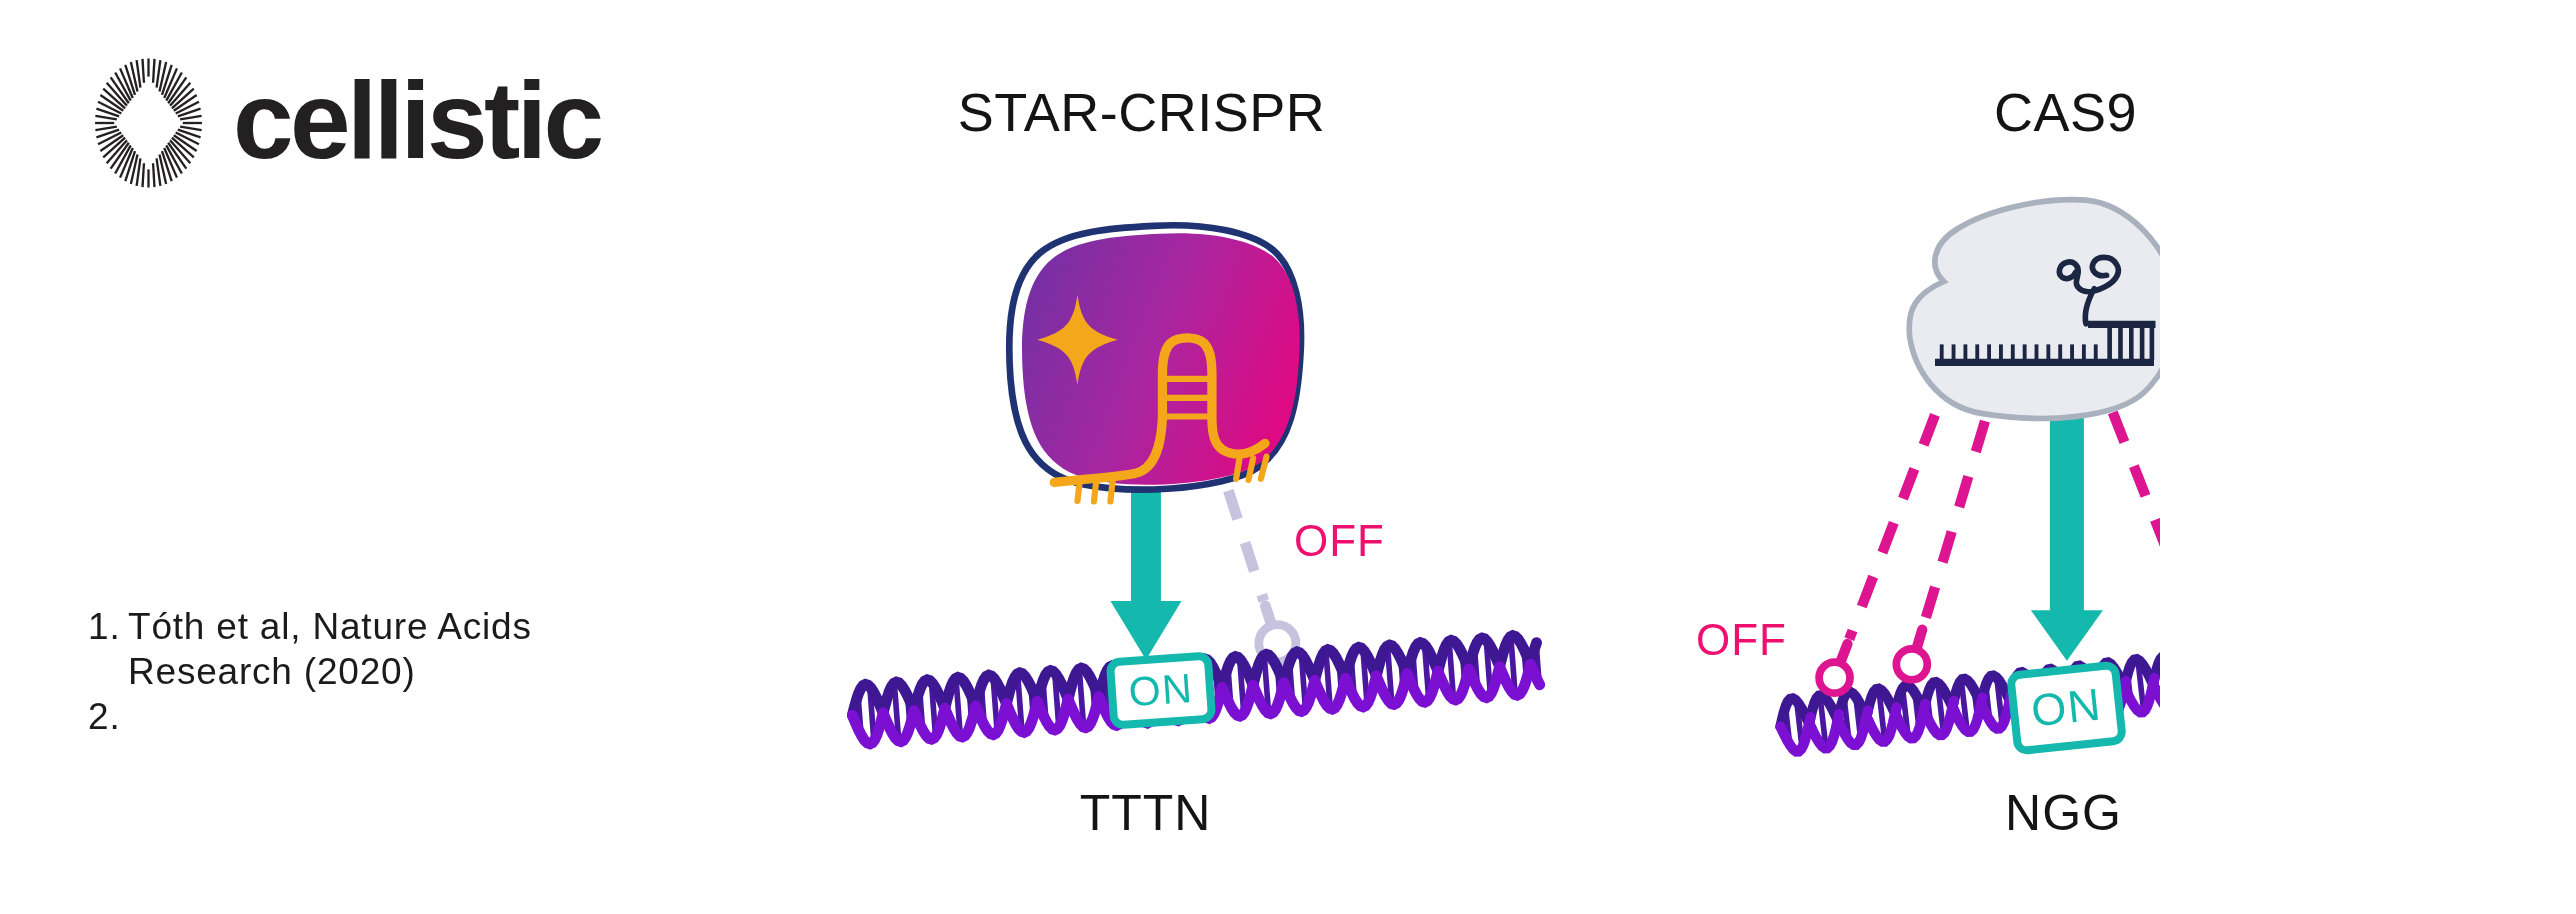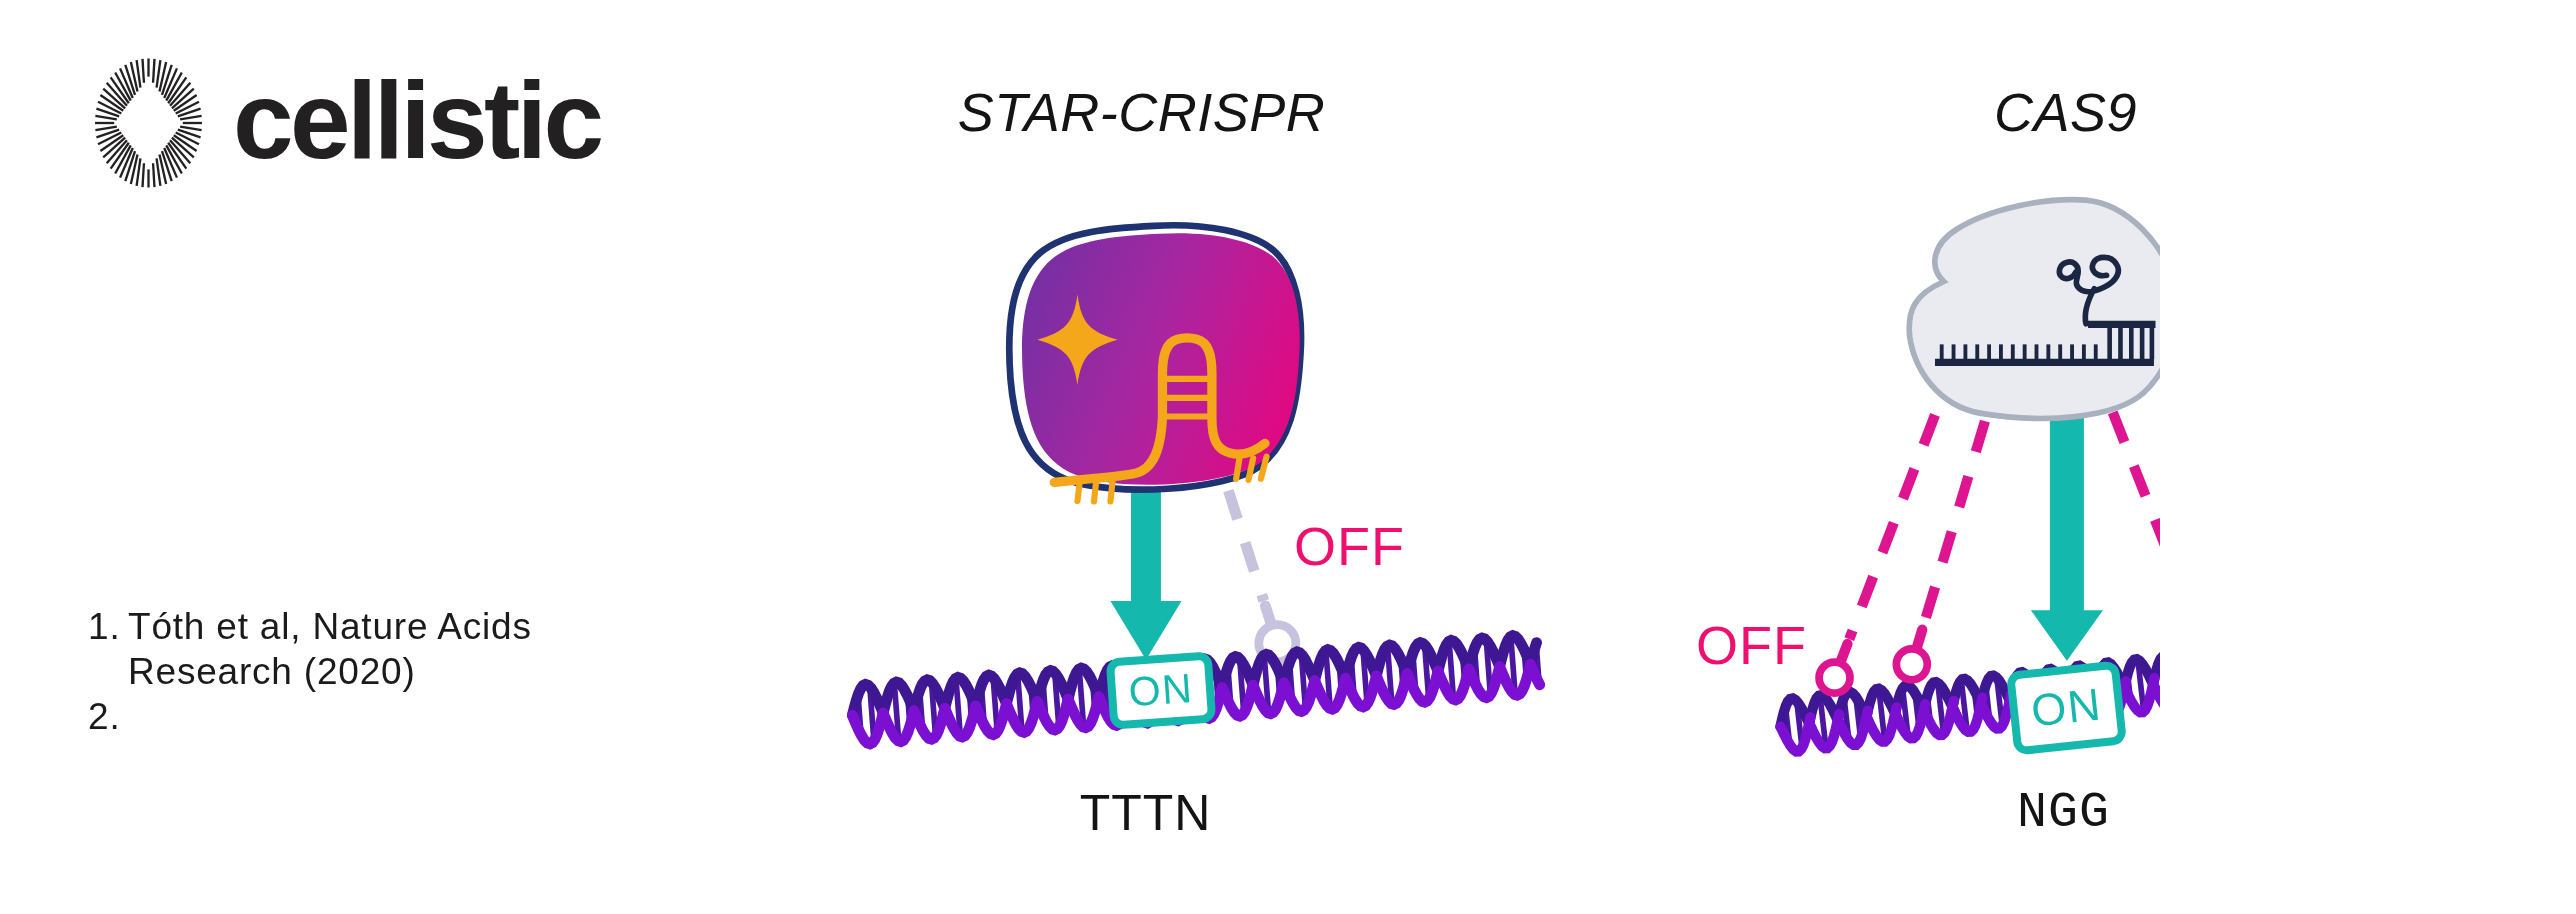--- a/index.html
+++ b/index.html
@@ -13,42 +13,42 @@
   html,body{margin:0;padding:0;background:var(--bg);}
   .stage{position:relative;width:2160px;height:915px;overflow:hidden;background:var(--bg);
          font-family:"Liberation Sans","DejaVu Sans",sans-serif;}
   .stage svg{position:absolute;display:block;}
   
   #logo-burst{left:88px;top:54px;width:121px;height:138px;}
   .brand{position:absolute;left:233px;top:66px;font-size:109px;line-height:1;
          font-weight:bold;letter-spacing:-3.6px;color:var(--ink);}
   
   .title{position:absolute;top:83px;width:515px;text-align:center;font-size:54px;
-         line-height:1.1;color:var(--title);letter-spacing:0.5px;font-style:italic;}
+         line-height:1.1;color:var(--title);letter-spacing:0.5px;}
   .t-left{left:884px;}
   .t-right{left:1808px;}
   
   .svg-left{left:824px;top:196px;width:747px;height:577px;}
   .svg-right{left:1752px;top:196px;width:773px;height:577px;}
   
-  .off{position:absolute;font-size:54px;line-height:1;color:var(--pink);letter-spacing:1px;}
+  .off{position:absolute;font-size:44px;line-height:1;color:var(--pink);letter-spacing:1px;}
   .off-left-panel{left:1294px;top:519px;}
   .off-mid{left:1696px;top:618px;}
   .off-right{left:2343px;top:591px;}
   
   .badge{position:absolute;background:#fff;border:8.8px solid var(--teal);border-radius:13.4px;
          display:flex;align-items:center;justify-content:center;color:var(--teal);
          z-index:5;box-sizing:border-box;}
   .badge-left{left:1108px;top:655px;width:106px;height:71px;font-size:41px;transform:rotate(-4deg);letter-spacing:1.5px;}
   .badge-right{left:2010px;top:666px;width:113px;height:84px;font-size:45px;transform:rotate(-6deg);letter-spacing:1.5px;}
   
   .pam{position:absolute;top:784px;width:515px;text-align:center;font-size:50px;
        color:var(--title);letter-spacing:1px;}
   .pam-left{left:888px;}
-  .pam-right{left:1806px;font-family:Liberation Mono, monospace;}
+  .pam-right{left:1806px;}
   
   .citations{position:absolute;left:88px;top:604px;width:644px;font-size:37px;
              color:var(--citation);letter-spacing:0.8px;}
   .cit-row{display:flex;align-items:flex-start;}
   .cit-num{width:40px;flex:none;line-height:45px;}
   .cit-lines span{display:block;line-height:45px;}
 </style>
 </head>
 <body>
 

